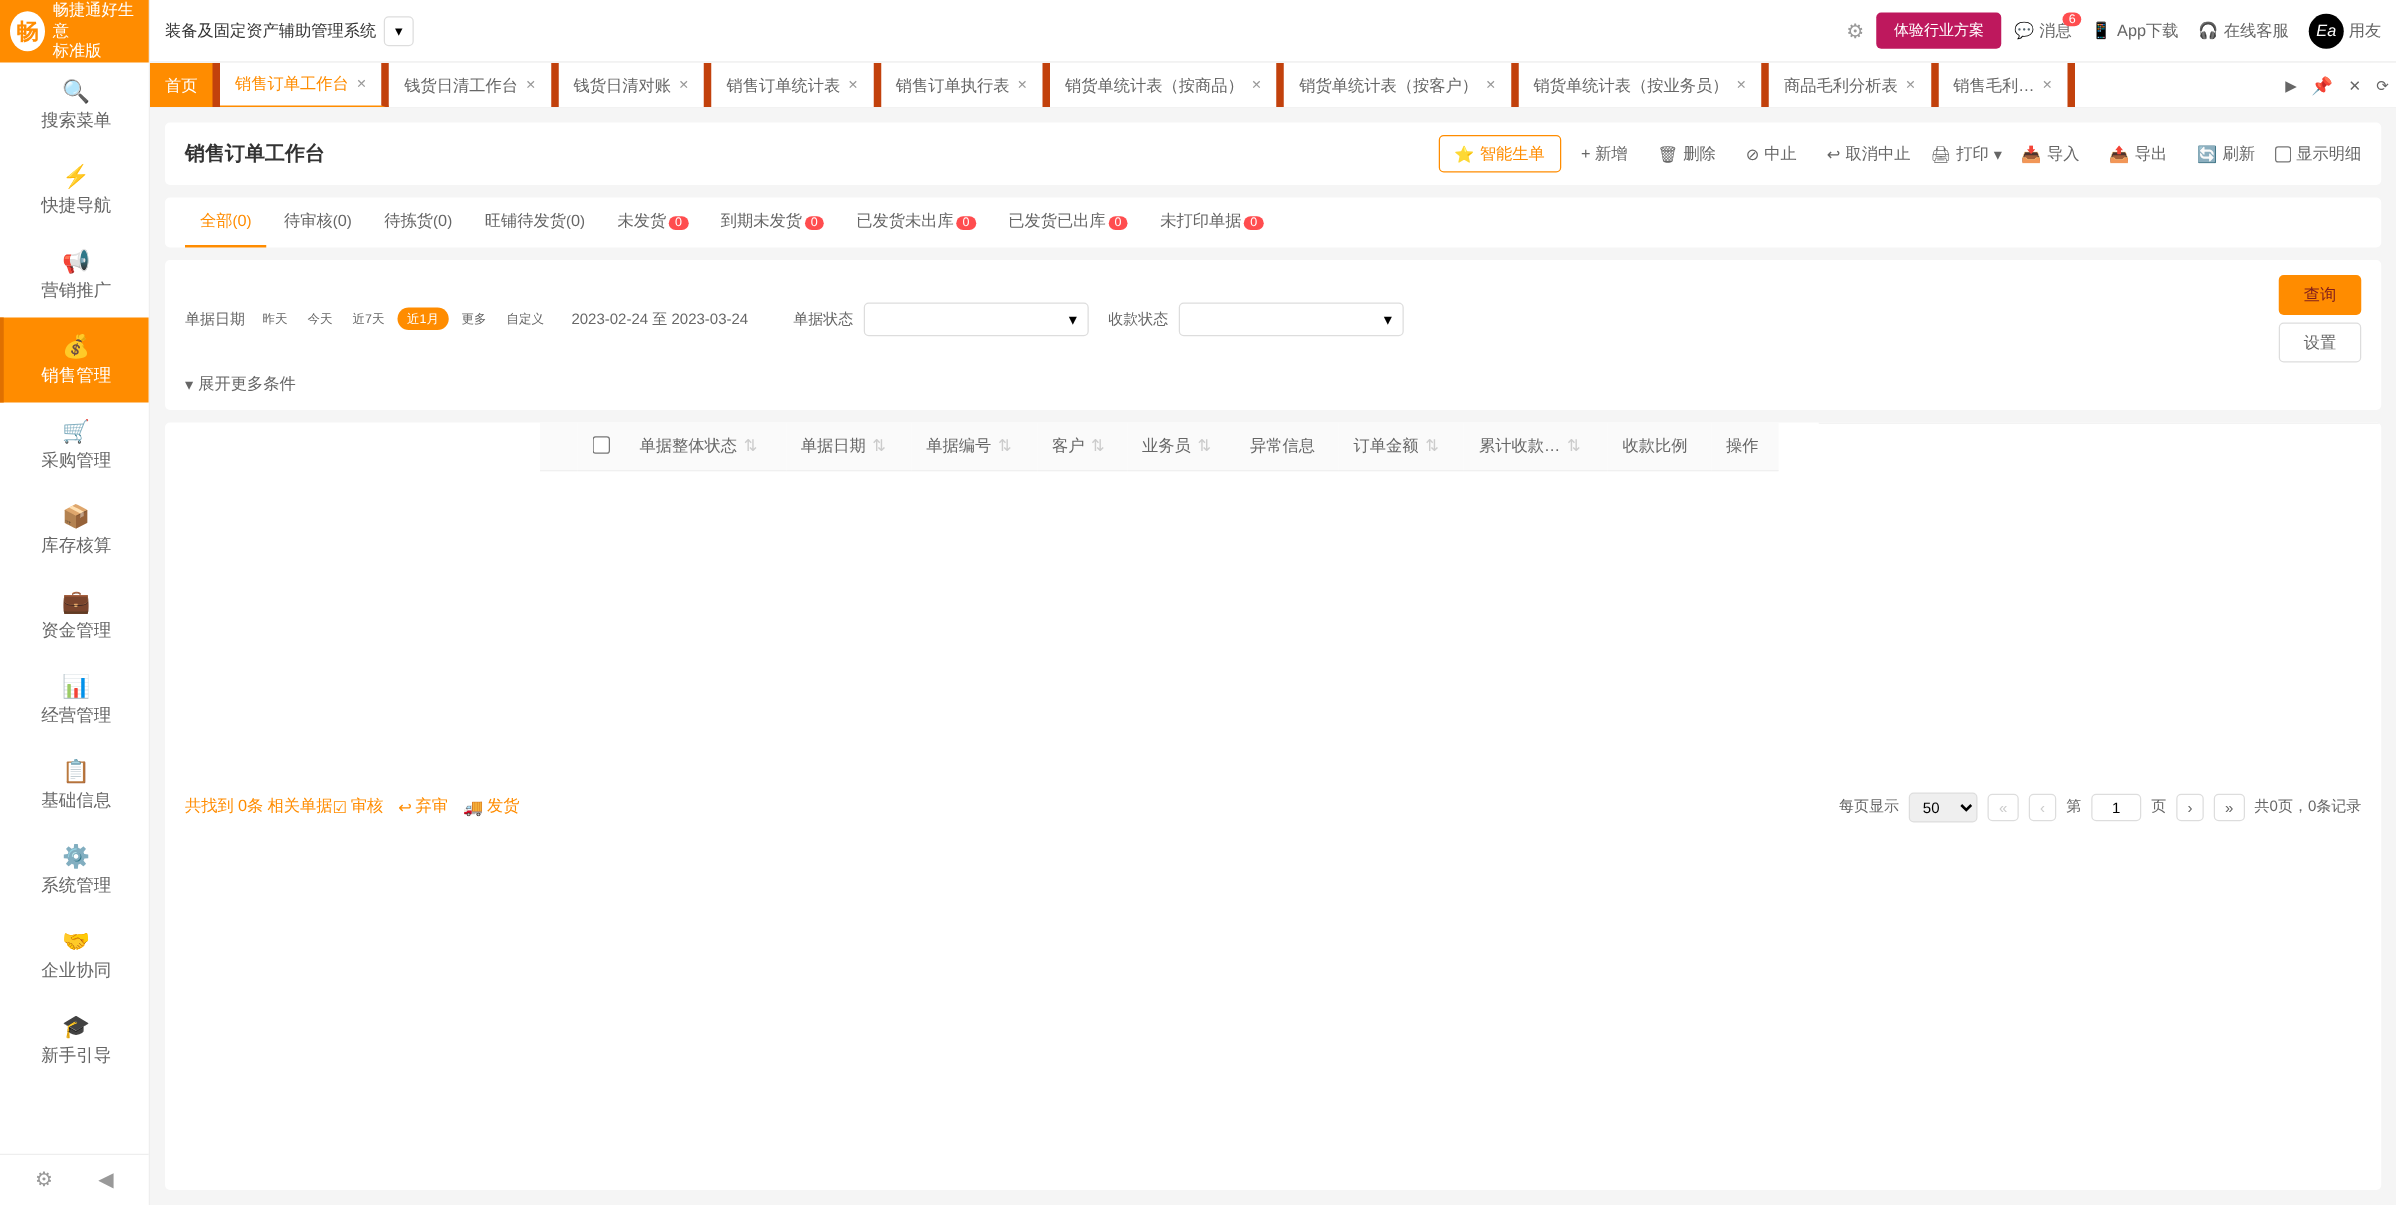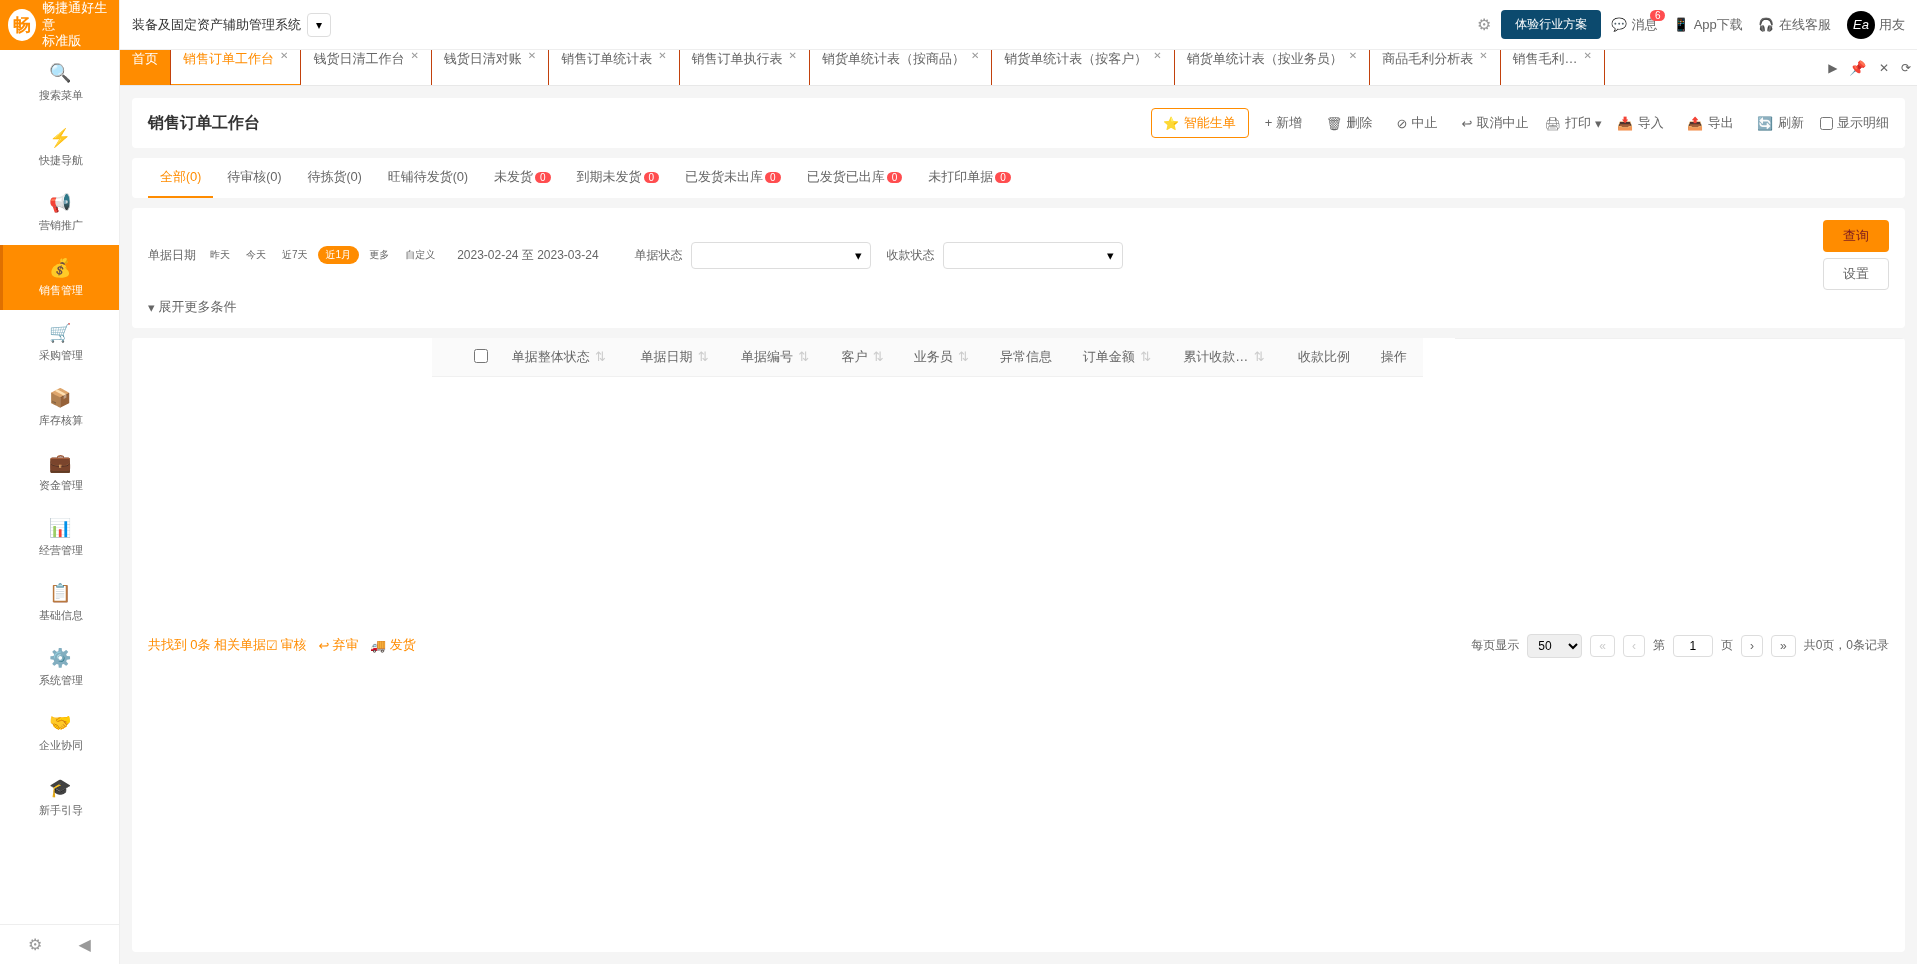--- a/index.html
+++ b/index.html
@@ -7,41 +7,41 @@
 
     
     .sidebar { width: 120px; min-width: 120px; background: #fff; display: flex; flex-direction: column; border-right: 1px solid #eee; height: 100%; }
     .sidebar-logo { background: #ff8c00; padding: 8px; display: flex; align-items: center; gap: 6px; height: 50px; }
     .sidebar-logo-icon { width: 32px; height: 32px; background: #fff; border-radius: 50%; display: flex; align-items: center; justify-content: center; color: #ff8c00; font-size: 18px; font-weight: bold; }
     .sidebar-logo-text { color: #fff; font-size: 12px; line-height: 1.3; }
     .sidebar-nav { flex: 1; overflow-y: auto; }
     .sidebar-item { display: flex; flex-direction: column; align-items: center; padding: 12px 8px; cursor: pointer; color: #666; border-left: 3px solid transparent; }
     .sidebar-item.active { background: #ff8c00; color: #fff; border-left-color: #e07000; }
     .sidebar-item-icon { font-size: 18px; margin-bottom: 4px; }
-    .sidebar-item-label { font-size: 11px; text-align: center; }
+    .sidebar-item-label { font-size: 14px; text-align: center; }
     .sidebar-bottom { padding: 10px; display: flex; justify-content: space-around; border-top: 1px solid #eee; }
     .sidebar-bottom-btn { background: none; border: none; cursor: pointer; color: #999; font-size: 16px; }
 
     
     .main { flex: 1; display: flex; flex-direction: column; overflow: hidden; }
 
     
     .topbar { height: 50px; background: #fff; display: flex; align-items: center; padding: 0 12px; border-bottom: 1px solid #eee; gap: 10px; }
     .topbar-title { font-size: 13px; color: #333; flex: 1; display: flex; align-items: center; gap: 6px; }
     .topbar-dropdown { background: none; border: 1px solid #ddd; border-radius: 4px; padding: 4px 8px; cursor: pointer; font-size: 12px; }
     .topbar-gear { background: none; border: none; cursor: pointer; color: #999; font-size: 16px; }
-    .topbar-industry-btn { background: #0c4a6e; color: #fff; border: none; border-radius: 4px; padding: 6px 14px; cursor: pointer; font-size: 12px; }
+    .topbar-industry-btn { background: #be185d; color: #fff; border: none; border-radius: 4px; padding: 6px 14px; cursor: pointer; font-size: 12px; }
     .topbar-actions { display: flex; align-items: center; gap: 16px; margin-left: auto; }
     .topbar-action { display: flex; align-items: center; gap: 4px; cursor: pointer; color: #666; font-size: 12px; position: relative; }
     .topbar-badge { background: #ff4d4f; color: #fff; border-radius: 10px; padding: 0 5px; font-size: 10px; position: absolute; top: -6px; right: -8px; }
     .topbar-avatar { width: 28px; height: 28px; background: #000000; border-radius: 50%; display: flex; align-items: center; justify-content: center; color: #fff; font-size: 13px; font-style: italic; }
 
     
     .tabs-bar { background: #fff; display: flex; align-items: center; border-bottom: 1px solid #e8e8e8; overflow-x: hidden; height: 36px; }
-    .tab { display: flex; align-items: flex-start; padding: 0 12px; height: 36px; cursor: pointer; color: #666; white-space: nowrap; font-size: 12px; border-right: 1px solid #c2410c; gap: 6px; flex-shrink: 0; }
+    .tab { display: flex; align-items: center; padding: 0 12px; height: 36px; cursor: pointer; color: #666; white-space: nowrap; font-size: 12px; border-right: 6px solid #c2410c; gap: 6px; flex-shrink: 0; }
     .tab.active { background: #fff; color: #ff8c00; border-bottom: 2px solid #ff8c00; }
     .tab-home { background: #ff8c00; color: #fff; }
     .tab-close { color: #999; font-size: 10px; }
     .tabs-more { margin-left: auto; display: flex; align-items: center; }
     .tabs-arrow { background: none; border: none; cursor: pointer; color: #666; padding: 4px 6px; font-size: 12px; }
     .tabs-pin { background: none; border: none; cursor: pointer; color: #666; padding: 4px 6px; font-size: 14px; }
 
     
     .content { flex: 1; display: flex; flex-direction: column; overflow: hidden; background: #f5f5f5; padding: 12px; gap: 10px; }
 

